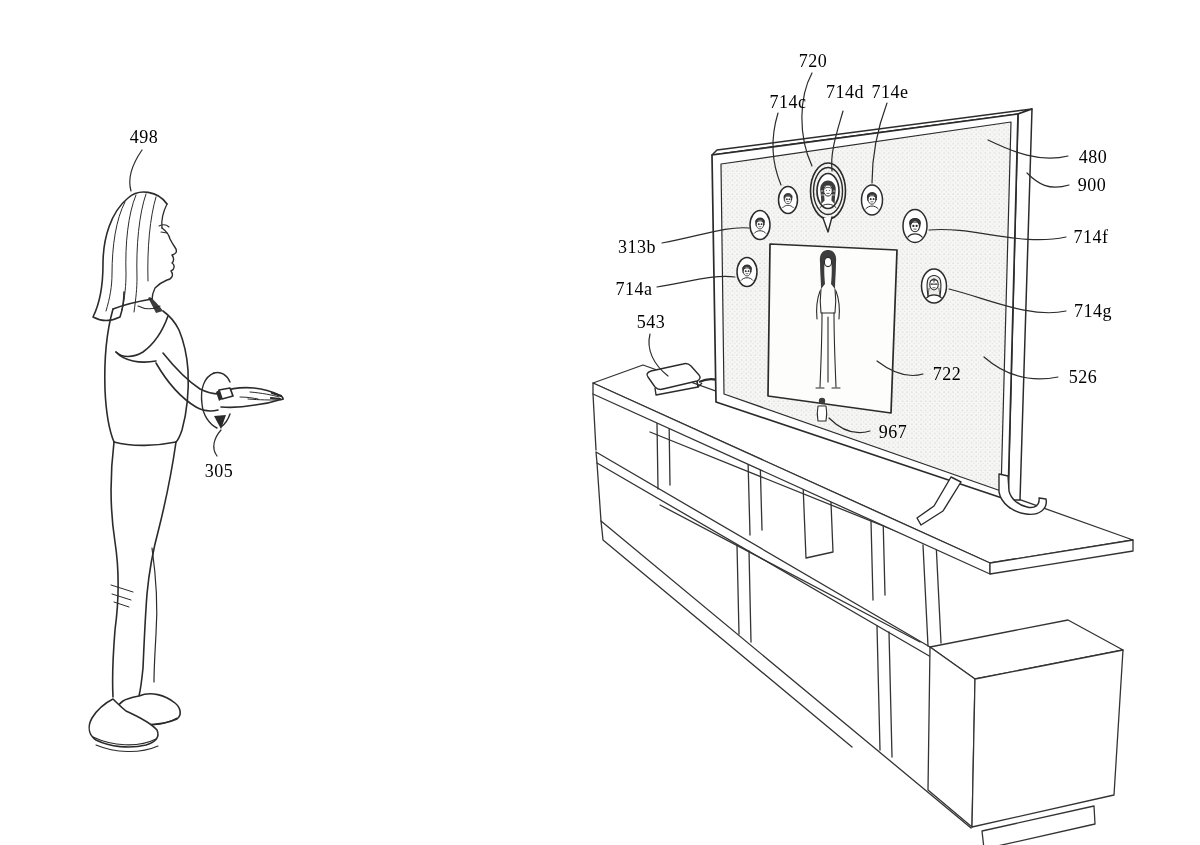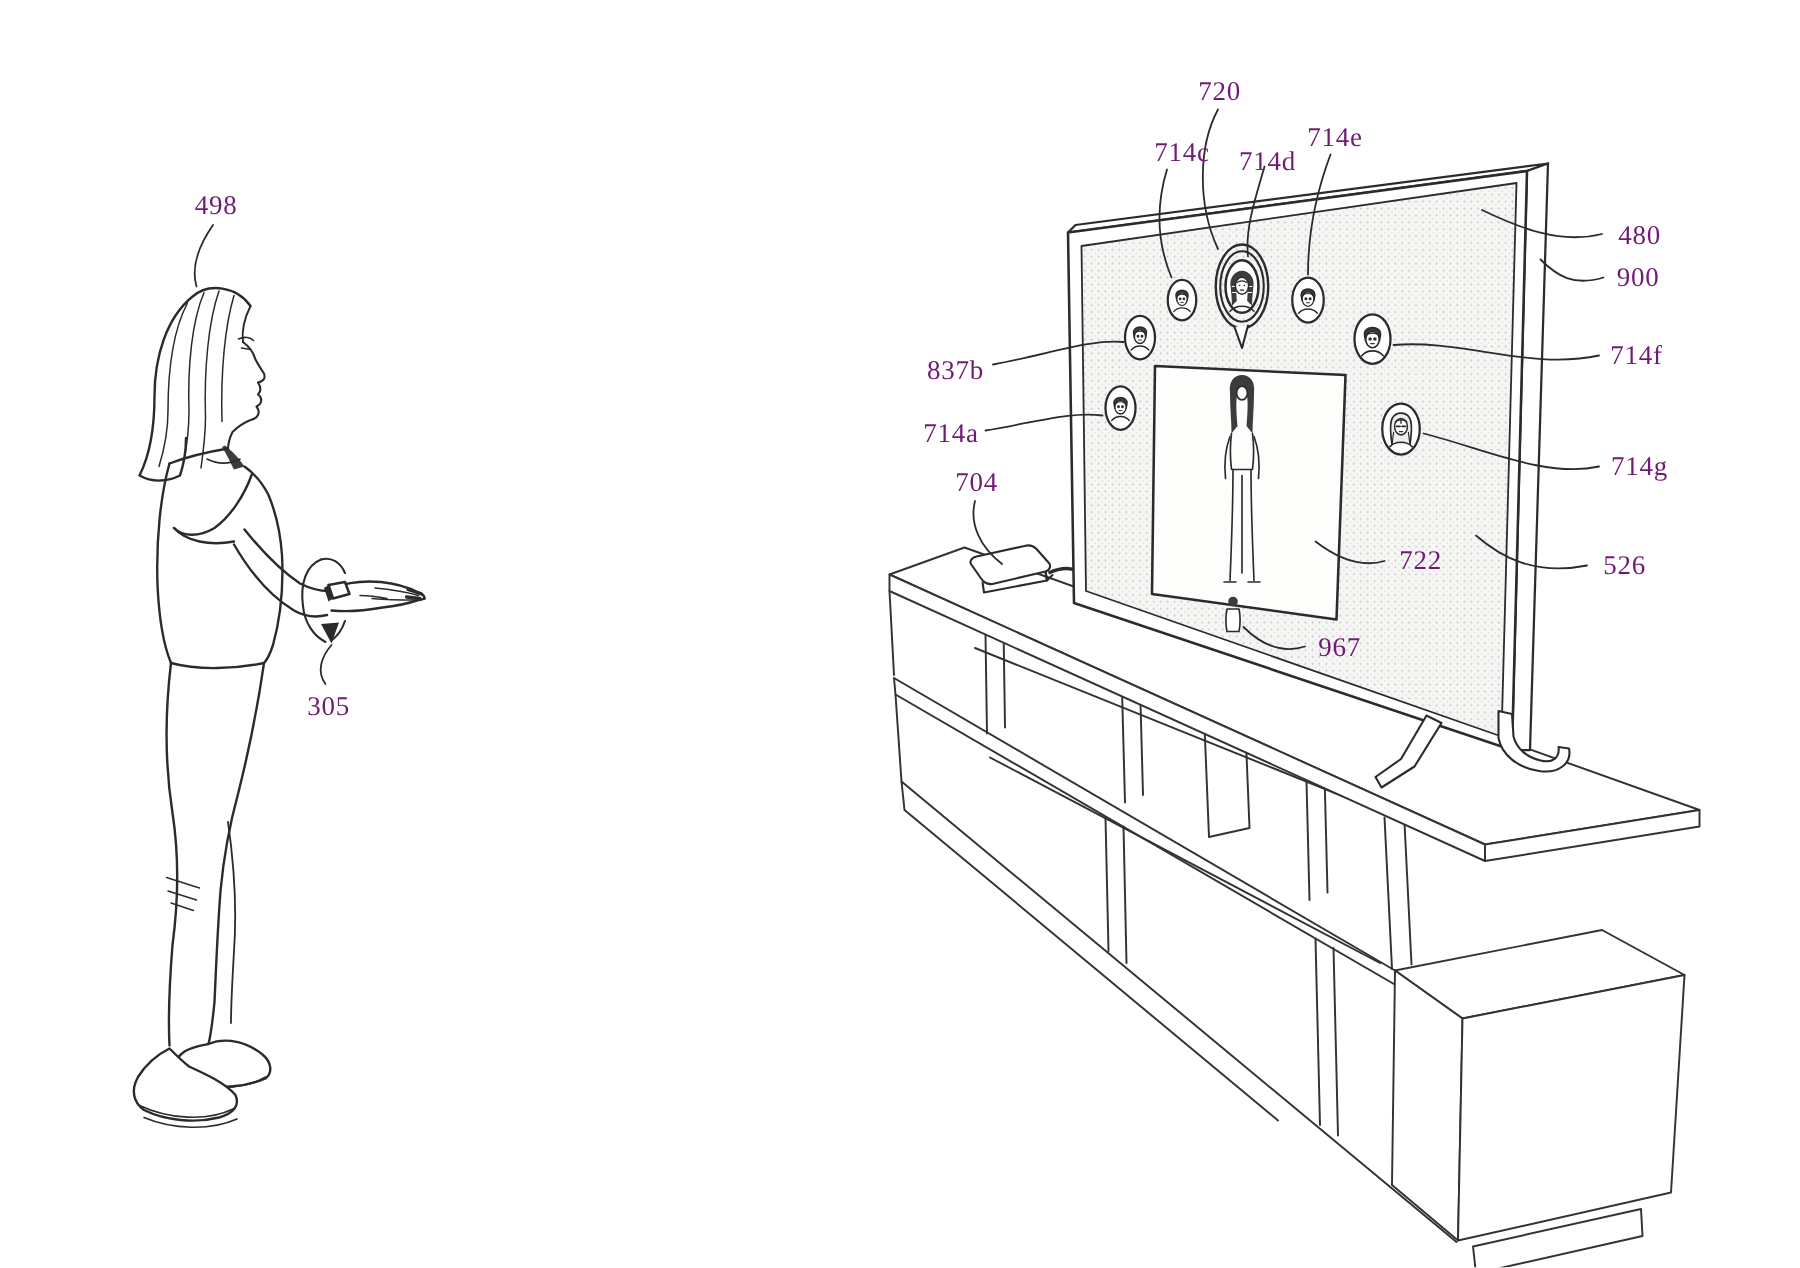--- a/index.html
+++ b/index.html
@@ -8,21 +8,21 @@
     width:1200px;height:845px;
     background:#ffffff;
     overflow:hidden;
     font-family:"Liberation Serif", serif;
   }
   #art{position:absolute;left:0;top:0;}
   .ref{
     position:absolute;
     transform:translate(-50%,-50%);
     font:18px "Liberation Serif", serif;
-    color:#701a75;
+    color:#000000;
     letter-spacing:.5px;
     white-space:nowrap;
     user-select:none;
   }
 </style>
 </head>
 <body>
 
 <div id="canvas">
 
@@ -244,26 +244,26 @@
     <path d="M1066,237 C1020,247 974,226 929,230"></path>
     <path d="M1066,311 C1030,319 986,298 949,289"></path>
     <path d="M923,374 C906,379 890,371 877,361"></path>
     <path d="M1058,377 C1023,384 1000,371 984,357"></path>
     <path d="M870,431 C854,436 840,429 829,418"></path>
   </g>
 </svg>
 
 <div class="ref" style="left:144px;top:137px">498</div>
 <div class="ref" style="left:219px;top:471px">305</div>
-<div class="ref" style="left:651px;top:322px">704</div>
+<div class="ref" style="left:651px;top:322px">543</div>
 <div class="ref" style="left:634px;top:289px">714a</div>
-<div class="ref" style="left:637px;top:247px">837b</div>
+<div class="ref" style="left:637px;top:247px">313b</div>
 <div class="ref" style="left:788px;top:102px">714c</div>
 <div class="ref" style="left:813px;top:61px">720</div>
-<div class="ref" style="left:845px;top:108px">714d</div>
+<div class="ref" style="left:845px;top:92px">714d</div>
 <div class="ref" style="left:890px;top:92px">714e</div>
 <div class="ref" style="left:1093px;top:157px">480</div>
 <div class="ref" style="left:1092px;top:185px">900</div>
 <div class="ref" style="left:1091px;top:237px">714f</div>
 <div class="ref" style="left:1093px;top:311px">714g</div>
 <div class="ref" style="left:1083px;top:377px">526</div>
 <div class="ref" style="left:947px;top:374px">722</div>
 <div class="ref" style="left:893px;top:432px">967</div>
 
 </div>

